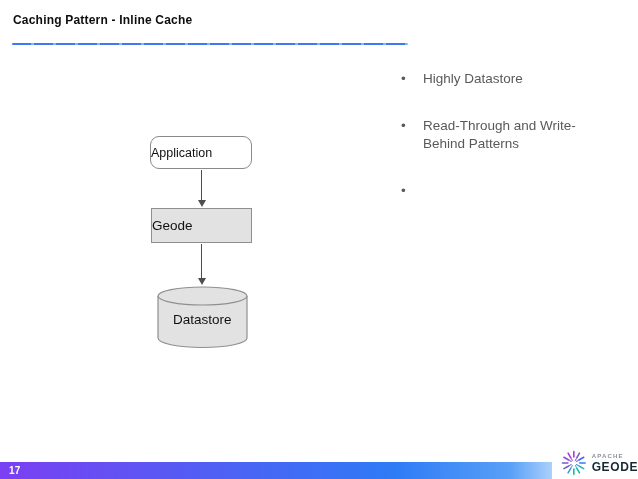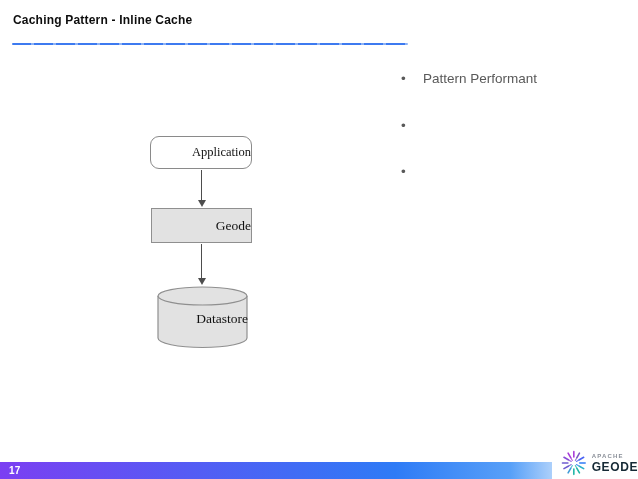--- a/index.html
+++ b/index.html
@@ -34,23 +34,22 @@
     background: repeating-linear-gradient(90deg,
       #3d7af0 0px, #3d7af0 19px,
       #8cb2f6 19px, #8cb2f6 22px);
     border-radius: 1px;
   }
 
   
   .node-label {
     display: flex;
     align-items: center;
-    justify-content: flex-end;
+    justify-content: flex-start;
     color: #111;
-    font-family: Liberation Serif, serif;
   }
   .app-box {
     position: absolute;
     left: 150px;
     top: 136px;
     width: 102px;
     height: 33px;
     background: #ffffff;
     border: 1px solid #8a8a8a;
     border-radius: 9px;
@@ -192,24 +191,25 @@
     <path d="M 1 10 L 1 52 A 44.5 9.5 0 0 0 90 52 L 90 10" fill="#e2e2e2" stroke="#8f8f8f" stroke-width="1.2"></path>
     <ellipse cx="45.5" cy="10" rx="44.5" ry="9" fill="#e2e2e2" stroke="#8f8f8f" stroke-width="1.2"></ellipse>
   </svg>
   <div class="cylinder-label node-label">
     <span>Datastore</span>
   </div>
 
   <ul class="bullets">
     <li class="bullet-item">
       <span class="bullet-marker">•</span>
-      <span class="bullet-text">Pattern Performant</span>
+      <span class="bullet-text">Highly Datastore</span>
     </li>
     <li class="bullet-item">
       <span class="bullet-marker">•</span>
+      <span class="bullet-text">Read-Through and Write-Behind Patterns</span>
     </li>
     <li class="bullet-item">
       <span class="bullet-marker">•</span>
     </li>
   </ul>
 
   <div class="footer-bar"></div>
   <div class="page-number">17</div>
 
   <div class="logo-panel">

